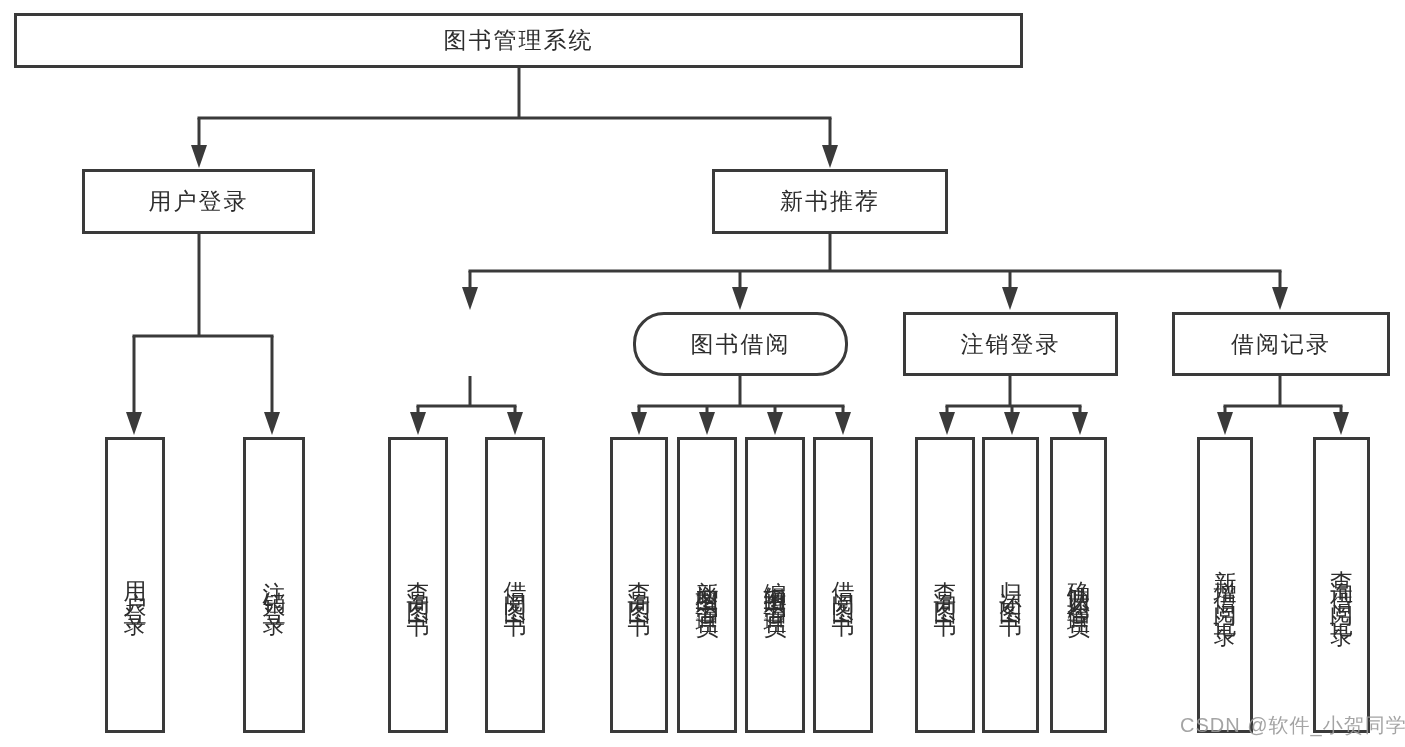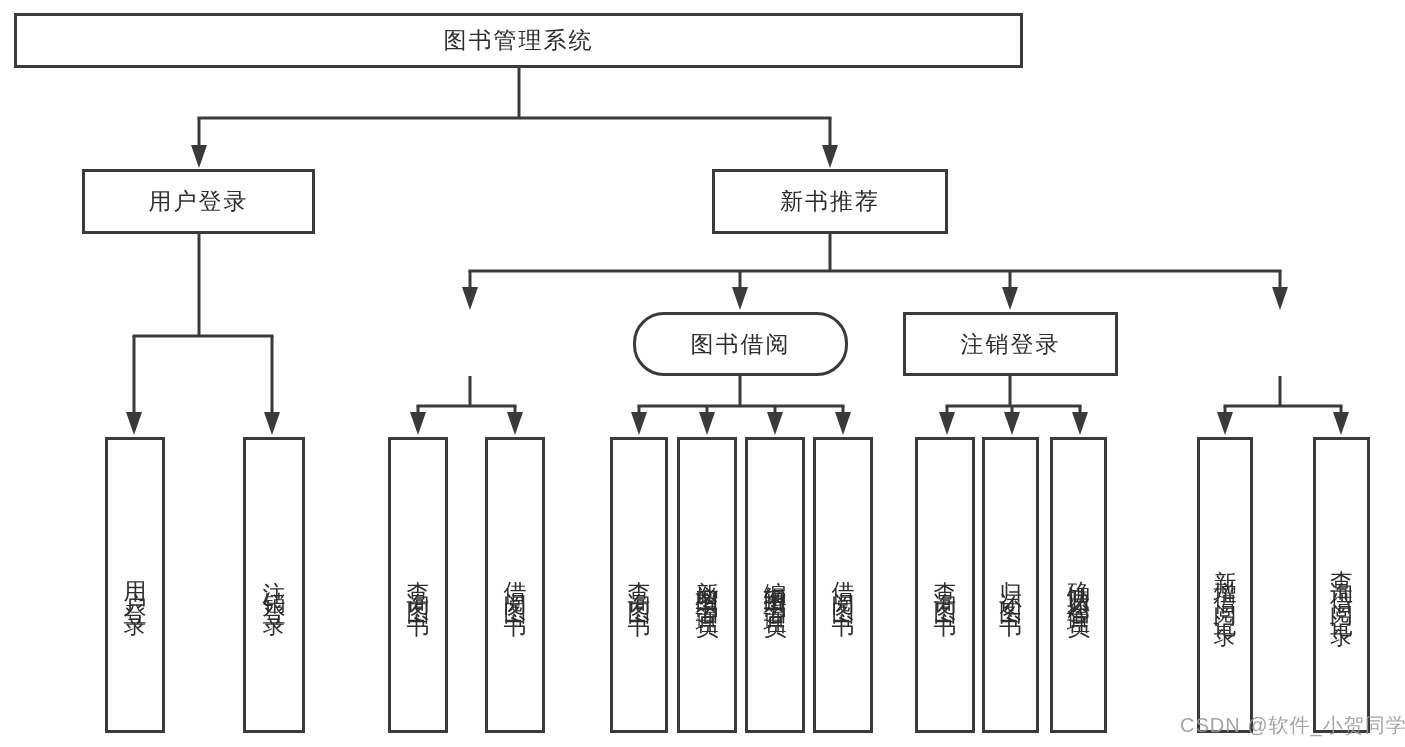--- a/index.html
+++ b/index.html
@@ -155,20 +155,23 @@
   <div class="box" id="b-mgmt">
     <span class="htext">新书推荐</span>
   </div>
 
   <div class="box" id="b-bb">
     <span class="htext">图书借阅</span>
   </div>
   <div class="box" id="b-cb">
     <span class="htext">注销登录</span>
   </div>
+  <div class="box" id="b-br">
+    <span class="htext">借阅记录</span>
+  </div>
 
   <div class="box leafbox" id="b-l-user">
     <span class="vtext">用户登录</span>
   </div>
   <div class="box leafbox" id="b-l-logout">
     <span class="vtext">注销登录</span>
   </div>
 
   <div class="box leafbox" id="b-l-nbq">
     <span class="vtext">查询图书</span>

